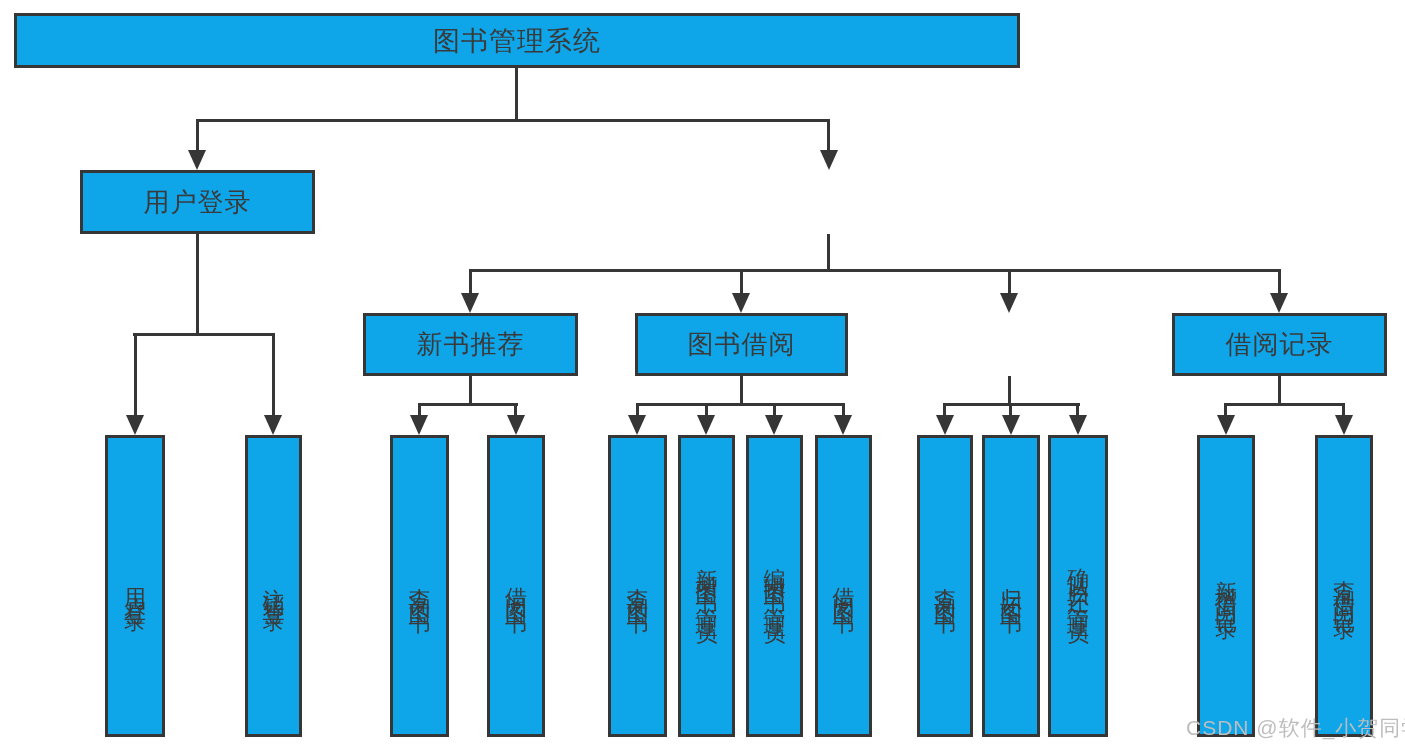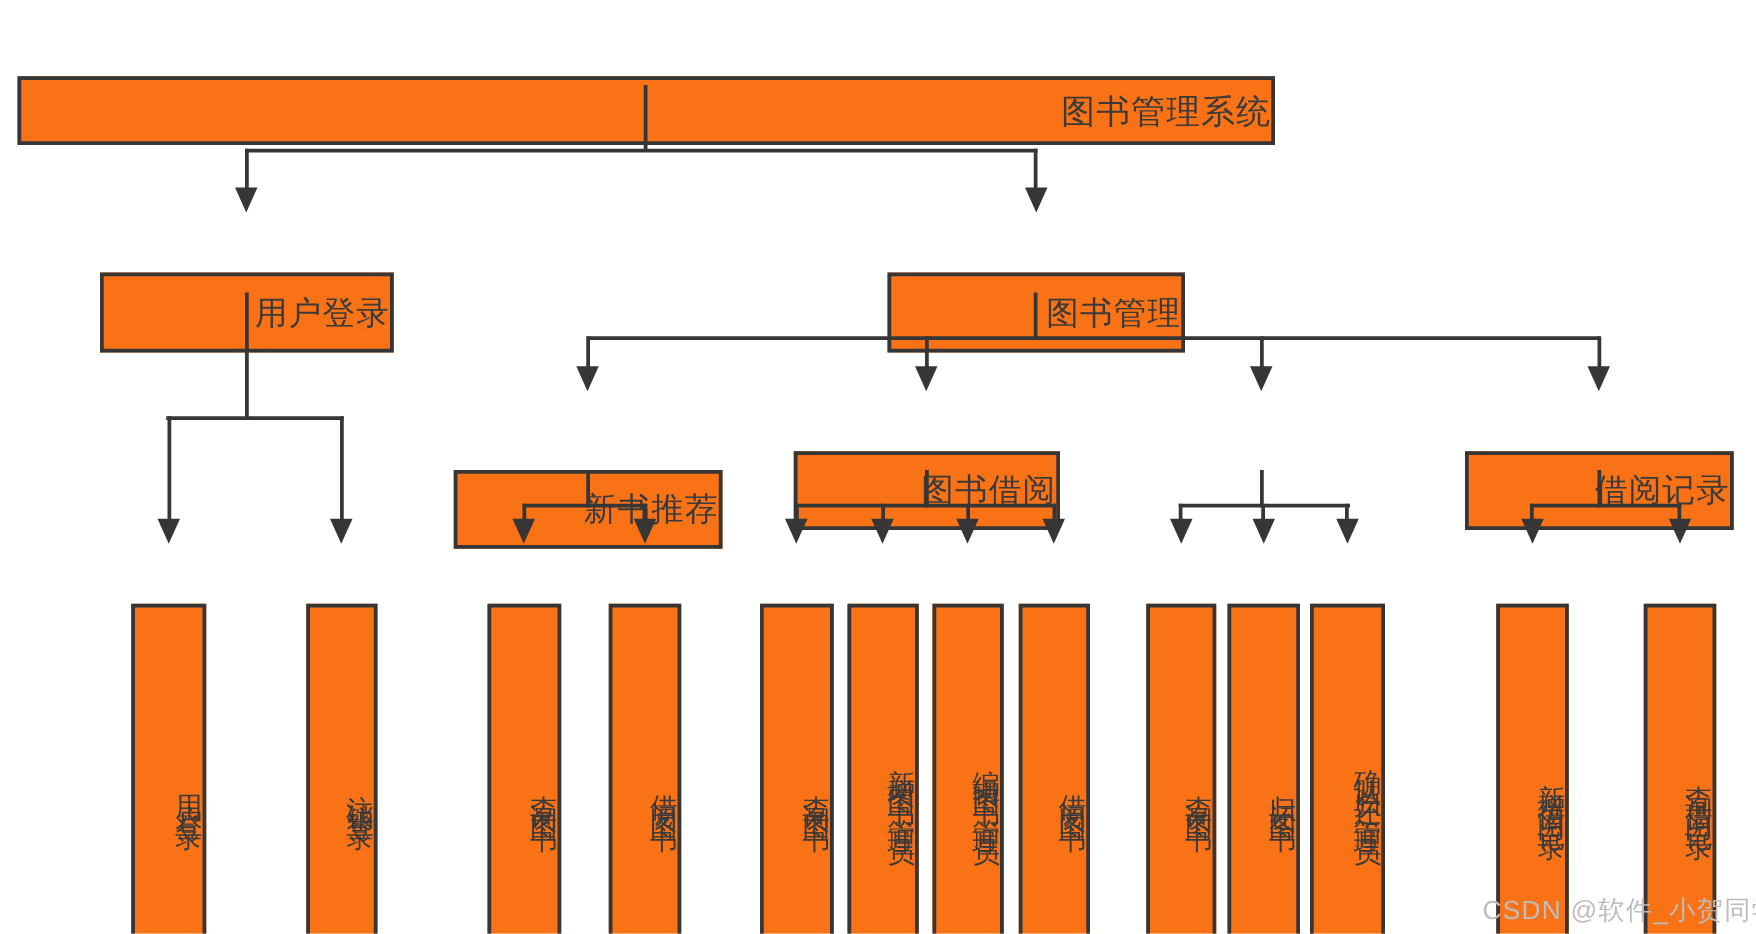--- a/index.html
+++ b/index.html
@@ -1,22 +1,22 @@
 <!DOCTYPE html>
 <html><head>
 <meta charset="utf-8">
 <style>
   html,body{margin:0;padding:0;background:#ffffff;}
   #canvas{
     position:relative;width:1405px;height:747px;background:#ffffff;overflow:hidden;
     font-family:"Liberation Sans","DejaVu Sans",sans-serif;color:#3a3a3a;
   }
   .box{
-    position:absolute;background:#f97316;border:3px solid #363636;box-sizing:border-box;
-    display:flex;align-items:center;justify-content:flex-end;margin-top:48px;
+    position:absolute;background:#0ea5e9;border:3px solid #363636;box-sizing:border-box;
+    display:flex;align-items:center;justify-content:center;
   }
   .hlabel{font-size:26px;letter-spacing:1px;white-space:nowrap;}
   .root-label{font-size:27px;}
   .vtext{
     writing-mode:vertical-rl;text-orientation:mixed;
     font-size:22px;letter-spacing:8px;line-height:1;white-space:nowrap;
   }
   .hline{position:absolute;height:3px;background:#363636;}
   .vline{position:absolute;width:3px;background:#363636;}
   .arrow{
@@ -41,43 +41,40 @@
   <div class="vline" style="left:515px;top:68px;height:53px;"></div>
   <div class="hline" style="left:196px;top:119px;width:634px;"></div>
   <div class="vline" style="left:196px;top:119px;height:33px;"></div>
   <div class="arrow" style="left:188px;top:150px;"></div>
   <div class="vline" style="left:827px;top:119px;height:33px;"></div>
   <div class="arrow" style="left:820px;top:150px;"></div>
 
   <div class="box" style="left:80px;top:170px;width:235px;height:64px;">
     <span class="hlabel">用户登录</span>
   </div>
-  <div class="box" style="left:710px;top:170px;width:238px;height:64px;">
-    <span class="hlabel">图书管理</span>
-  </div>
 
   <div class="vline" style="left:196px;top:234px;height:101px;"></div>
   <div class="hline" style="left:133px;top:333px;width:142px;"></div>
   <div class="vline" style="left:134px;top:333px;height:84px;"></div>
   <div class="arrow" style="left:126px;top:415px;"></div>
   <div class="vline" style="left:272px;top:333px;height:84px;"></div>
   <div class="arrow" style="left:264px;top:415px;"></div>
 
   <div class="vline" style="left:827px;top:234px;height:38px;"></div>
   <div class="hline" style="left:470px;top:269px;width:810px;"></div>
   <div class="vline" style="left:469px;top:269px;height:26px;"></div>
   <div class="arrow" style="left:461px;top:293px;"></div>
   <div class="vline" style="left:740px;top:269px;height:26px;"></div>
   <div class="arrow" style="left:732px;top:293px;"></div>
   <div class="vline" style="left:1008px;top:269px;height:26px;"></div>
   <div class="arrow" style="left:1000px;top:293px;"></div>
   <div class="vline" style="left:1278px;top:269px;height:26px;"></div>
   <div class="arrow" style="left:1270px;top:293px;"></div>
 
-  <div class="box" style="left:363px;top:328px;width:215px;height:63px;">
+  <div class="box" style="left:363px;top:313px;width:215px;height:63px;">
     <span class="hlabel">新书推荐</span>
   </div>
   <div class="box" style="left:635px;top:313px;width:213px;height:63px;">
     <span class="hlabel">图书借阅</span>
   </div>
   <div class="box" style="left:1172px;top:313px;width:215px;height:63px;">
     <span class="hlabel">借阅记录</span>
   </div>
 
   <div class="vline" style="left:469px;top:376px;height:30px;"></div>

